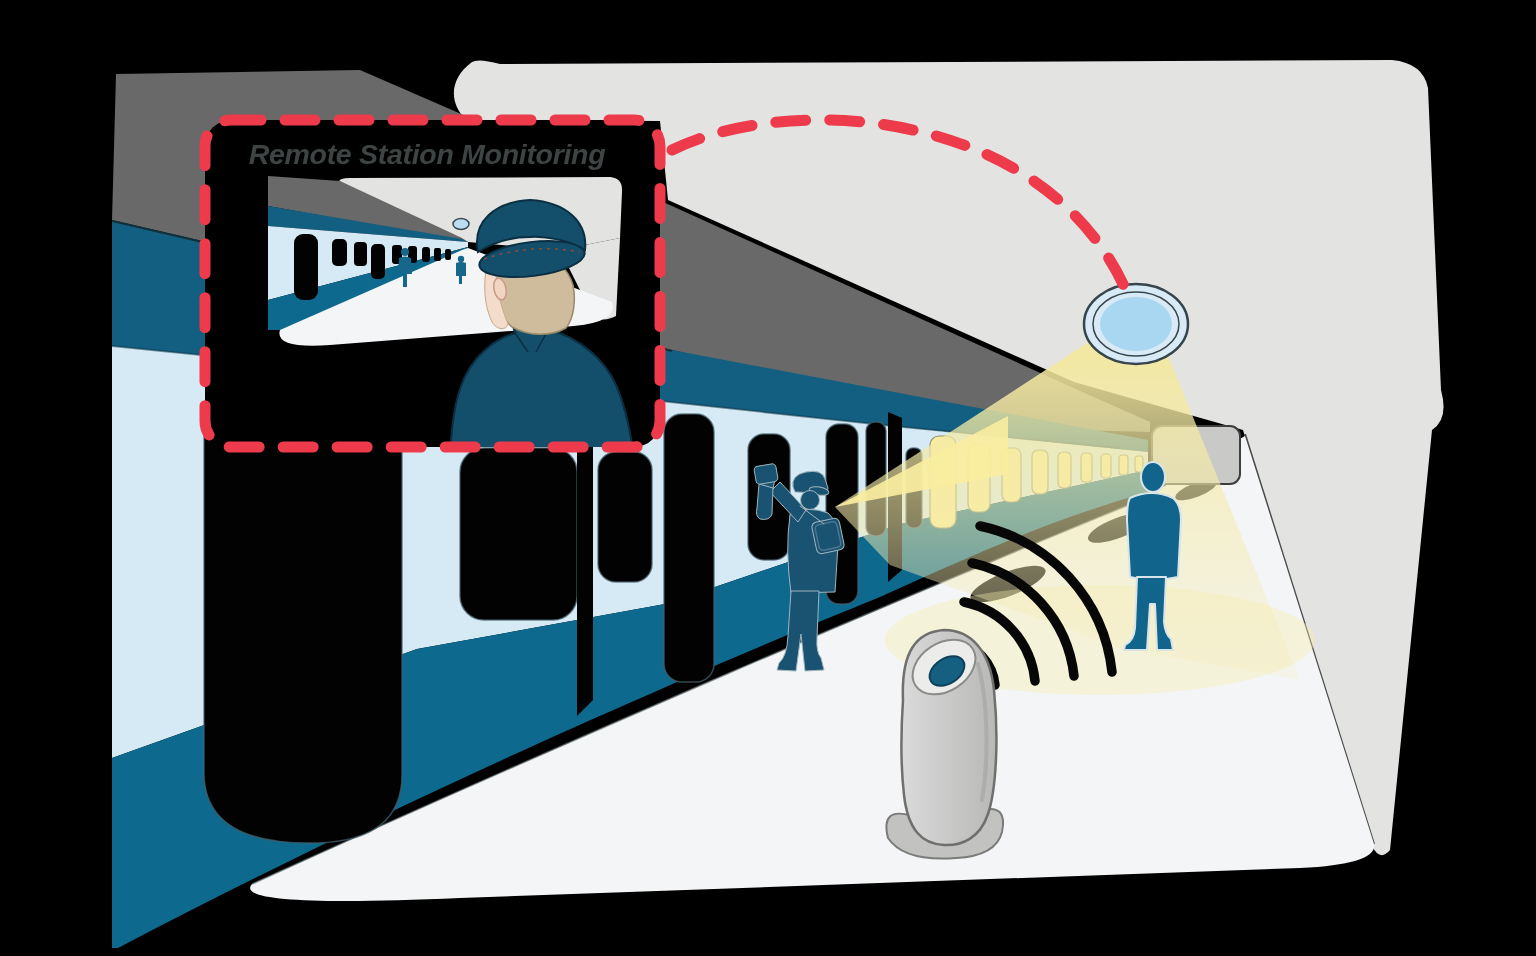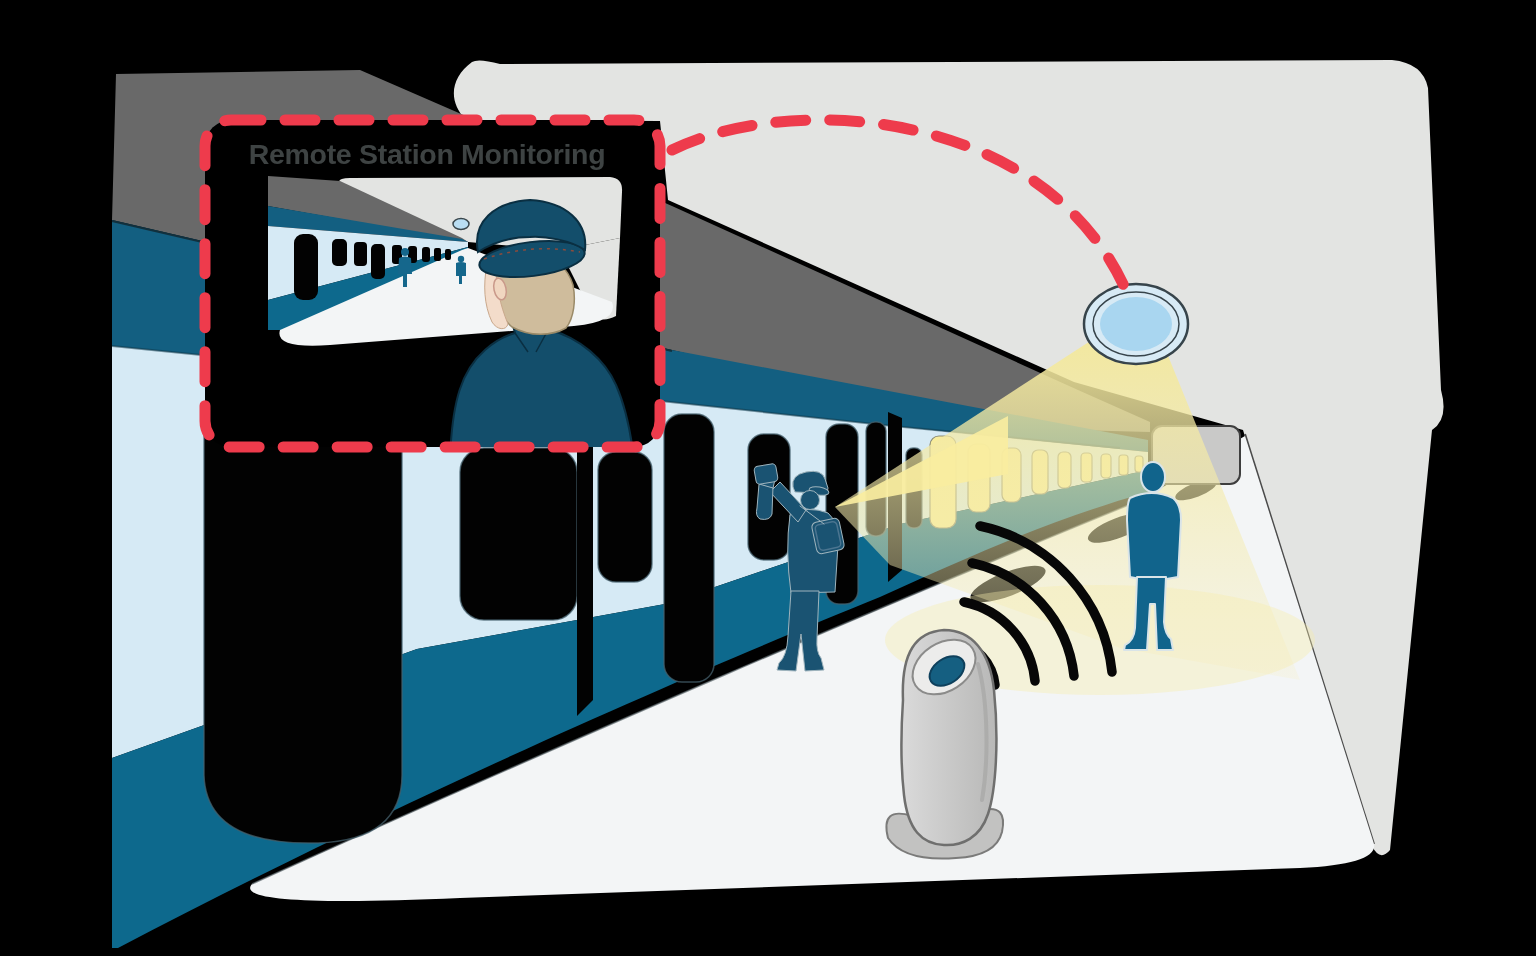--- a/index.html
+++ b/index.html
@@ -1,17 +1,17 @@
 <!DOCTYPE html>
 <html style="--bg: #000000; --ceiling: #e3e4e2; --roof: #696969; --teal-top: #135f81; --teal-bottom: #0d698d; --light-blue: #d6eaf5; --floor: #f3f5f6; --window-black: #020202; --window-yellow: #f8ed9d; --cone-yellow: #f3e89b; --lamp-blue: #a9d6f0; --lamp-rim: #d7eaf5; --dash-red: #ee3b4c; --silhouette: #1a5372; --distant-fig: #11648c; --device-gray: #cdcdcc; --device-base: #c2c2c1; --signal-black: #070707; --skin: #f3dcca; --hair: #cfbc9c; --officer-jacket: #134e6b; --mini-fig: #15678c; --title: #3e4343;"><head>
 <meta charset="utf-8">
 <style>
   html,body{margin:0;padding:0;background:#000;}
   .stage{position:relative;width:1536px;height:956px;margin:0 auto;background:var(--bg,#000);
-         font-family:"Liberation Sans", sans-serif;overflow:hidden;}
+         font-family:"Liberation Sans", sans-serif;overflow:hidden;font-style:italic;}
   svg{position:absolute;inset:0;display:block;}
   .bg{fill:var(--bg,#000);}
   .ceiling{fill:var(--ceiling,#e3e4e2);}
   .walledge{stroke:#4b4b4b;stroke-width:2;fill:none;}
   .floor{fill:var(--floor,#f3f5f6);}
   .flooredge{stroke:#5b666b;stroke-width:1.5;fill:none;opacity:.7;}
   .roof{fill:var(--roof,#696969);}
   .tealtop{fill:var(--teal-top,#135f81);}
   .lblue{fill:var(--light-blue,#d6eaf5);}
   .tealbot{fill:var(--teal-bottom,#0d698d);}

